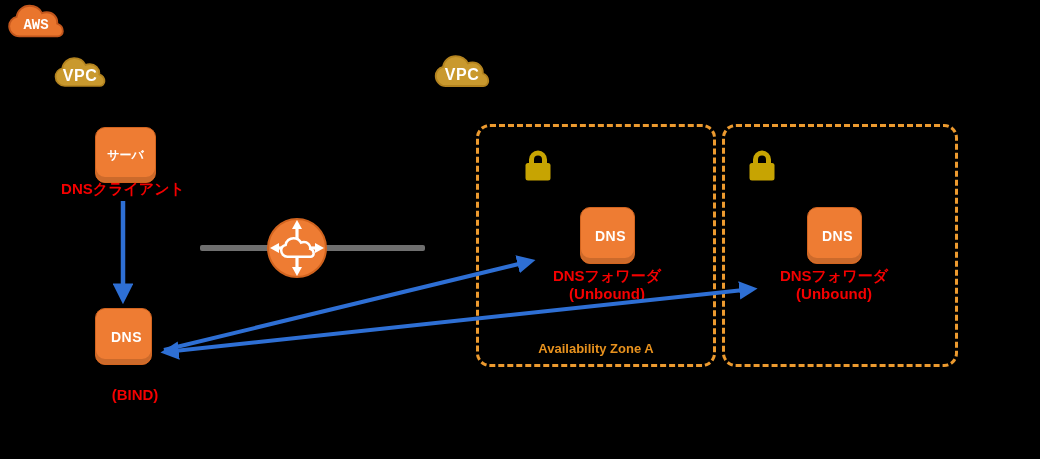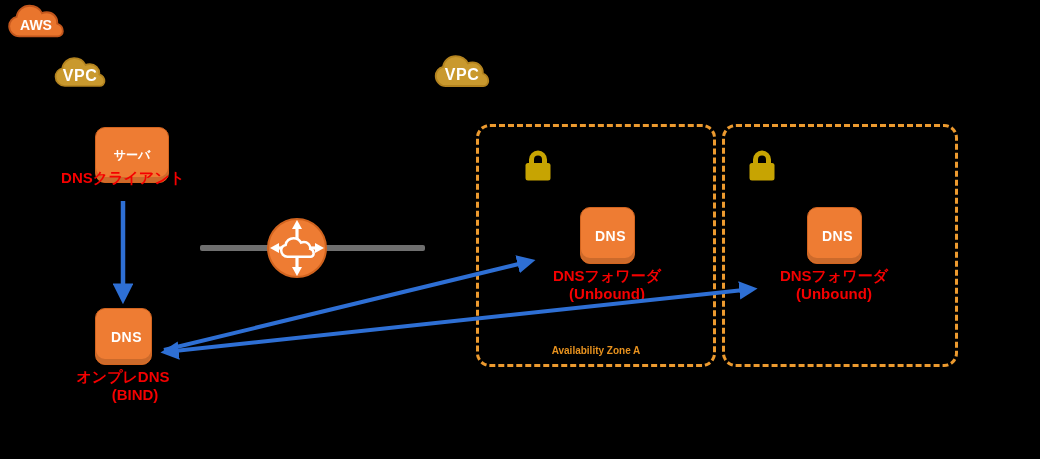--- a/index.html
+++ b/index.html
@@ -31,21 +31,21 @@
   }
   .abs{position:absolute;}
   
   .cloud{position:absolute;}
   .cloud svg{display:block;width:100%;height:100%;}
   .cloud .cloud-label{
     position:absolute;left:0;right:0;top:48%;
     transform:translateY(-28%);
     text-align:center;color:#fff;font-weight:bold;
   }
-  .cloud.aws .cloud-label{font-size:14px;}
+  .cloud.aws .cloud-label{font-size:14px;font-family:Liberation Mono, monospace;}
   .cloud.vpc .cloud-label{font-size:16px;letter-spacing:.5px;}
   
   .svc-icon{
     position:absolute;
     background:var(--icon-orange);
     border:1px solid var(--icon-orange-border);
     border-radius:10px;
     box-shadow:inset 0 -5px 0 rgba(0,0,0,0.14);
     display:flex;align-items:center;justify-content:center;
     color:#fff;font-weight:bold;
@@ -65,21 +65,21 @@
   .az-box{
     position:absolute;
     border:3px dashed var(--dashed-border-orange);
     border-radius:14px;
     box-sizing:border-box;
   }
   .zone-label{
     position:absolute;left:0;right:0;bottom:8px;
     text-align:center;
     color:var(--zone-label-orange);
-    font-weight:bold;font-size:10px;
+    font-weight:bold;font-size:13px;
   }
   .lock{position:absolute;width:30px;height:34px;}
   .lock svg{display:block;width:100%;height:100%;}
   
   .gray-line{
     position:absolute;
     background:var(--line-gray);
     height:6px;border-radius:2px;
   }
   .router{position:absolute;width:64px;height:64px;}
@@ -119,29 +119,28 @@
     <span class="cloud-label">VPC</span>
   </div>
 
   <div class="cloud vpc abs" style="left:433px;top:50px;width:58px;height:43px;">
     <svg viewBox="0 0 64 40">
         <use href="#cloudPath" style="fill:var(--cloud-gold);stroke:var(--cloud-gold-border);stroke-width:2"></use>
       </svg>
     <span class="cloud-label">VPC</span>
   </div>
 
-  <div class="svc-icon server" style="left:95px;top:127px;width:74px;height:56px;">
+  <div class="svc-icon server" style="left:95px;top:127px;width:61px;height:56px;">
     <span>サーバ</span>
   </div>
-  <div class="caption" style="left:23px;top:169px;">DNSクライアント</div>
+  <div class="caption" style="left:23px;top:180px;">DNSクライアント</div>
 
   <div class="svc-icon dns" style="left:95px;top:308px;width:57px;height:57px;">
     <span>DNS</span>
   </div>
-  <div class="caption" style="left:23px;top:368px;">オンプレDNS</div>
   <div class="caption" style="left:35px;top:386px;">(BIND)</div>
 
   <div class="gray-line" style="left:200px;top:245px;width:225px;"></div>
 
   <div class="router abs" style="left:265px;top:216px;">
     <svg viewBox="0 0 64 64">
       <circle cx="32" cy="32" r="29" style="fill:var(--icon-orange);stroke:var(--icon-orange-border);stroke-width:2"></circle>
       <g style="stroke:#ffffff;stroke-width:3.2;fill:none">
         <line x1="32" y1="32" x2="32" y2="11"></line>
         <line x1="32" y1="32" x2="32" y2="53"></line>

